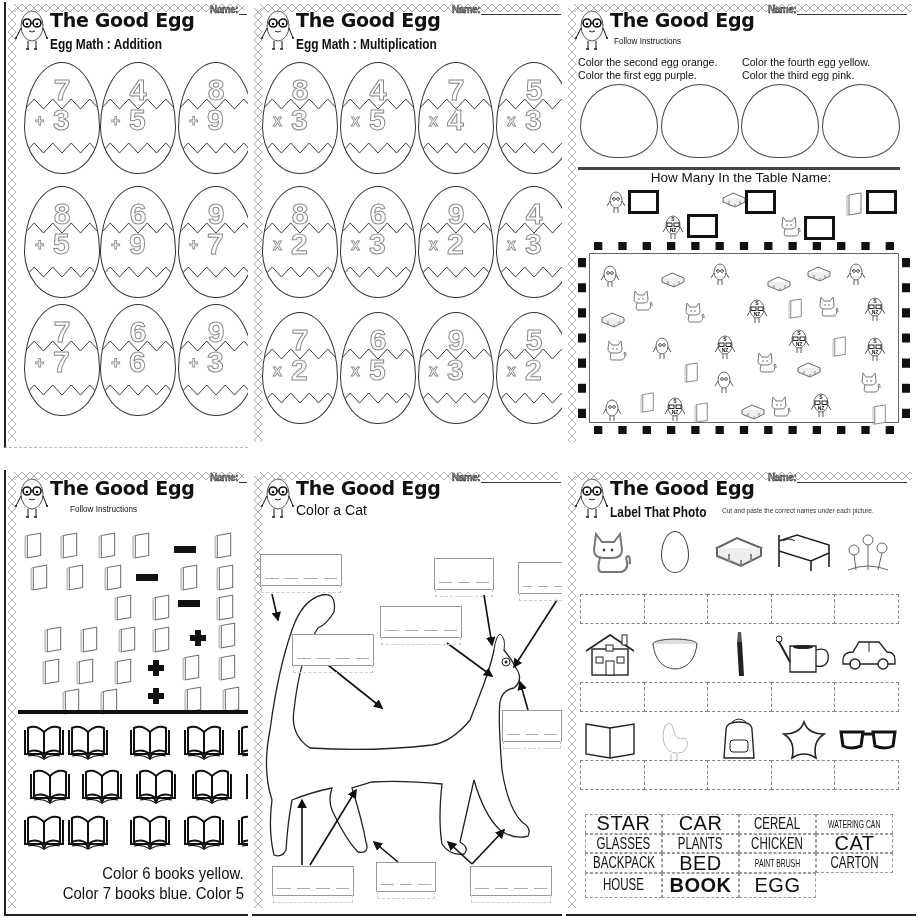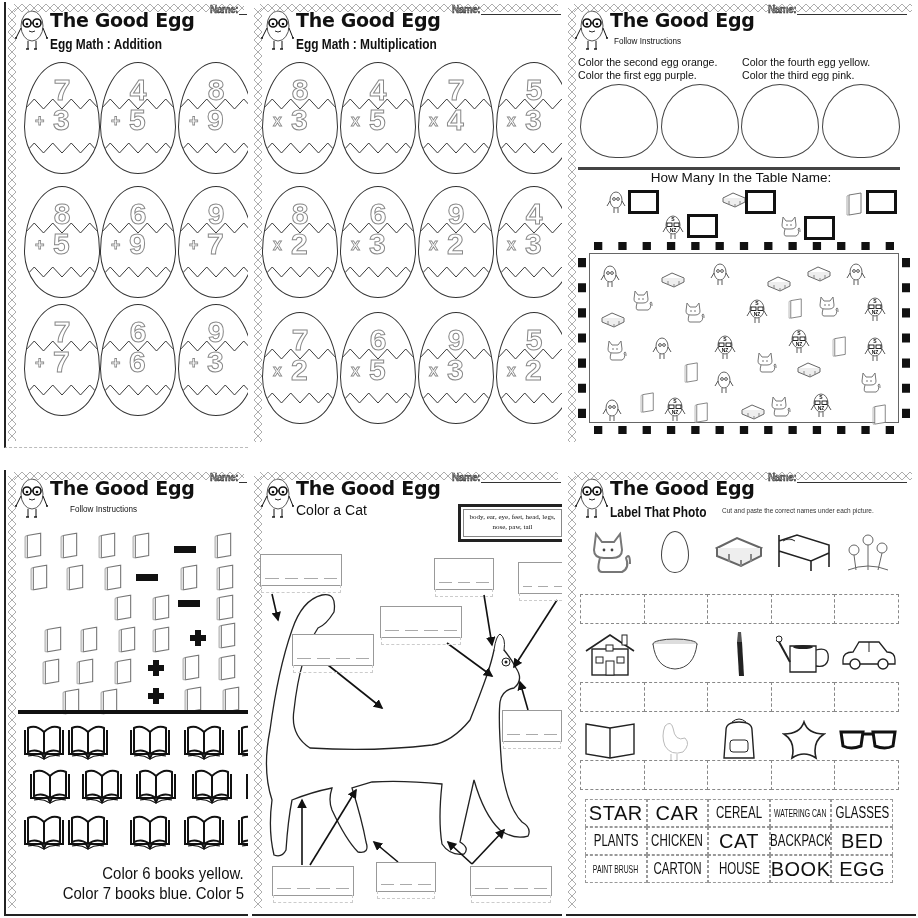--- a/index.html
+++ b/index.html
@@ -44,21 +44,21 @@
   .dash-bar { position: absolute; width: 22px; height: 7px; background: #111; }
   .big-instr { position: absolute; font-size: 17px; white-space: nowrap; transform: scaleX(.88); transform-origin: right; }
   .label-box { position: absolute; border: 1px solid #999; background: #fff; }
   .label-box .slots { position: absolute; bottom: 6px; left: 4px; right: 4px; display: flex; gap: 6px; }
   .label-box .slots span { flex: 1; border-bottom: 1px solid #aaa; height: 6px; }
   .label-box .guide { position: absolute; left: 0; right: 0; bottom: -8px; height: 8px; border: 1px dashed #ccc; border-top: none; }
   .pic-row { position: absolute; left: 14px; width: 318px; display: flex; justify-content: space-between; align-items: flex-end; }
   .pic { width: 60px; height: 48px; display: flex; align-items: center; justify-content: center; }
   .cut-row { position: absolute; left: 14px; width: 318px; height: 30px; display: flex; }
   .cut-row div { flex: 1; border: 1px dashed #888; margin-right: -1px; }
-  .words { position: absolute; left: 19px; top: 329px; width: 308px; height: 84px; display: grid; grid-template-columns: repeat(5, 1fr); grid-template-rows: repeat(3, 1fr); }
+  .words { position: absolute; left: 19px; top: 344px; width: 308px; height: 84px; display: grid; grid-template-columns: repeat(4, 1fr); grid-template-rows: repeat(3, 1fr); }
   .words div { border: 1px dashed #999; display: flex; align-items: center; justify-content: center; overflow: hidden; white-space: nowrap; }
   .w-big { font-size: 20px; font-weight: normal; letter-spacing: .5px; }
   .w-cond { font-family: "Liberation Sans Narrow", "Liberation Sans", sans-serif; font-size: 16px; transform: scaleX(.72); }
   .w-tiny { font-size: 11px; transform: scaleX(.62); }
 </style>
 </head>
 <body>
 
 <svg width="0" height="0" style="position:absolute">
   <defs>
@@ -687,23 +687,20 @@
 
   <div class="panel p5">
     <div class="hdr">
       <svg class="mascot">
           <use href="#mascot"></use>
         </svg>
       <div class="title">The Good Egg</div>
       <div class="subtitle-med">Color a Cat</div>
     </div>
     <div class="name" style="left:200px;"><span>Name:</span><span class="line" style="width:80px"></span></div>
-    <div style="position:absolute; left:206px; top:34px; width:106px; height:38px; border:3px solid #222; border-right:none; box-shadow: inset 0 0 0 2px #fff, inset 0 0 0 3px #888; display:flex; align-items:center; justify-content:center; text-align:center; padding:4px 8px; font-family:'Liberation Serif', serif; font-size:7px; line-height:1.4;">
-      <span>body, ear, eye, feet, head, legs, nose, paw, tail</span>
-    </div>
     <svg style="position:absolute; left:0; top:0; width:310px; height:446px;">
       <path d="M20 330 Q10 300 18 260 Q26 200 40 160 Q50 130 70 125 Q85 122 82 142 Q74 155 66 158 Q48 185 42 240 Q38 265 58 278 Q120 282 180 275 Q200 272 218 250 Q228 225 235 205 Q240 190 242 180 Q248 176 252 180 Q260 190 264 198 Q272 210 262 218 Q250 220 248 232 Q246 250 250 300 Q256 338 270 352 Q280 358 276 366 Q262 370 248 360 Q232 345 222 310 L208 372 Q218 378 212 384 Q198 386 190 374 Q186 350 190 314 Q150 310 120 312 L100 318 Q110 350 114 372 Q118 384 106 382 Q94 370 80 340 Q76 330 80 318 Q60 322 40 330 Q36 350 34 380 Q30 388 22 385 Q16 360 20 330 Z" fill="#fff" stroke="#222" stroke-width="1.3"></path>
       <circle cx="254" cy="192" r="4" fill="#fff" stroke="#222"></circle>
         <circle cx="254" cy="192" r="1.5" fill="#222"></circle>
       <path d="M242 180 Q244 166 248 164 Q254 168 252 180" fill="#fff" stroke="#222"></path>
     </svg>
     <svg style="position:absolute; left:0; top:0; width:310px; height:446px;">
       <defs>
           <marker id="ah" markerWidth="6" markerHeight="6" refX="5" refY="3" orient="auto">
             <path d="M0,0 L6,3 L0,6 Z" fill="#111"></path>
@@ -978,20 +975,20 @@
         <div>
           <span class="w-tiny" style="display: inline-block;">PAINT BRUSH</span>
         </div>
         <div>
           <span class="w-cond" style="display: inline-block;">CARTON</span>
         </div>
         <div>
           <span class="w-cond" style="display: inline-block;">HOUSE</span>
         </div>
         <div>
-          <span class="w-big" style="display: inline-block;">BOOK</span>
+          <span class="w-big" style="display: inline-block; font-weight: bold;">BOOK</span>
         </div>
         <div>
           <span class="w-big" style="display: inline-block;">EGG</span>
         </div>
       </div>
   </div>
 </div>
 
 </body></html>

